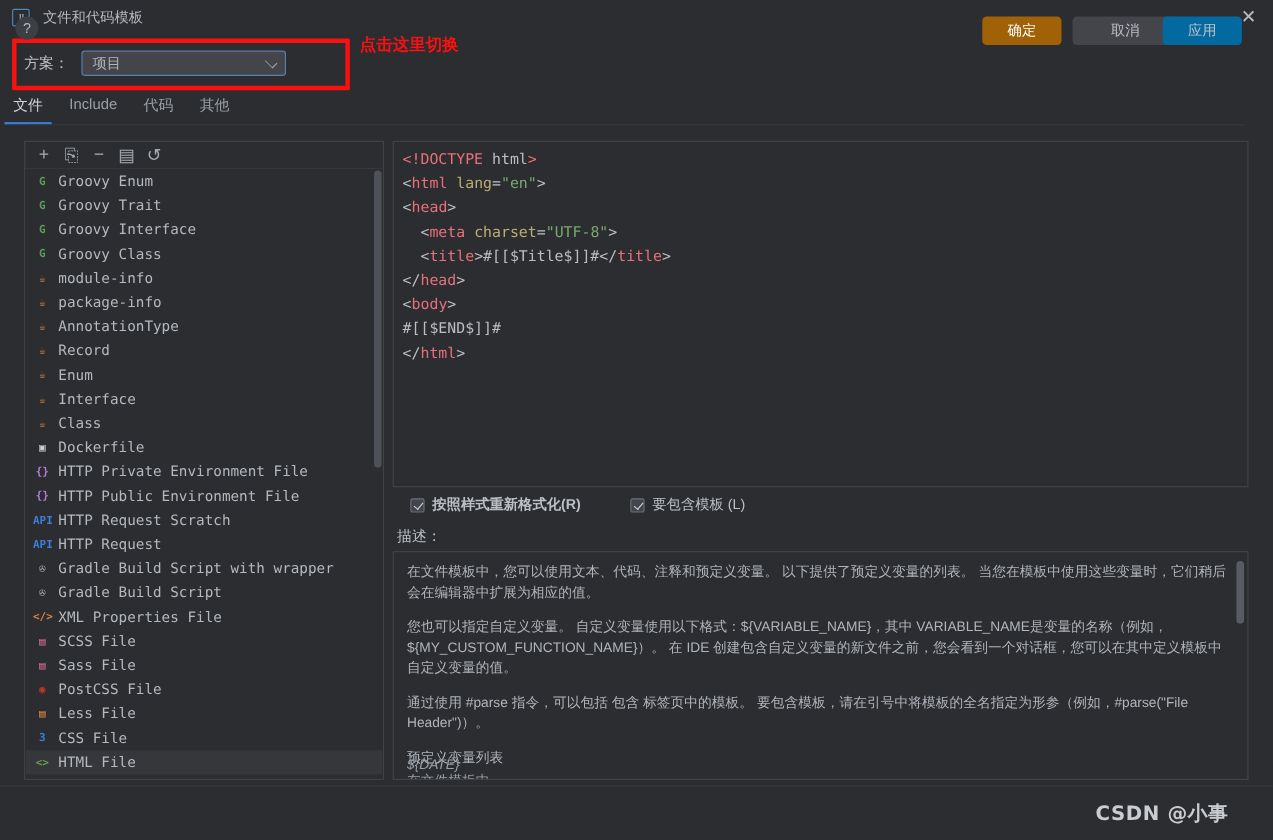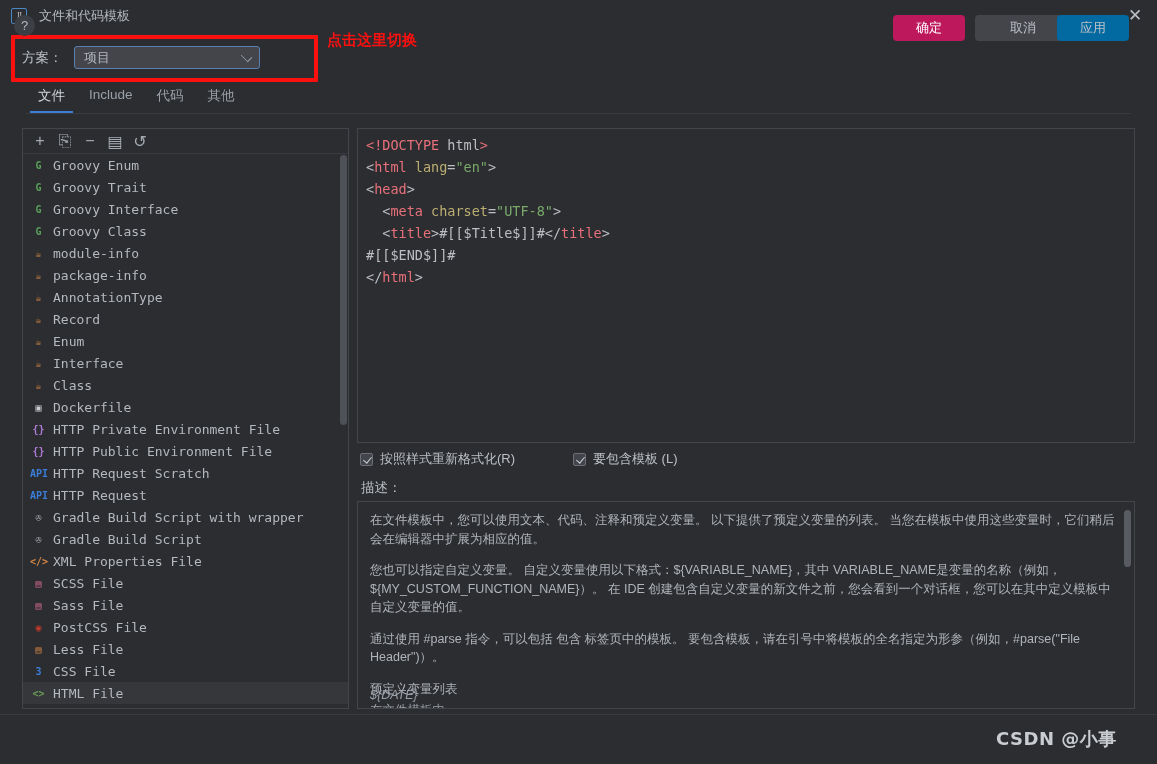--- a/index.html
+++ b/index.html
@@ -61,21 +61,21 @@
   }
   .hint-text {
     position: absolute; left: 327px; top: 31px;
     color: #fb1010; font-size: 15px; font-weight: bold;
     font-family: "DejaVu Sans", sans-serif;
   }
 
   
   .tabs {
     position: absolute; left: 0; top: 86px; width: 1157px; height: 29px;
-    display: flex; align-items: flex-start; padding-left: 26px;
+    display: flex; align-items: flex-start; 
   }
   .tab {
     position: relative; padding: 1px 12px 8px 12px;
     color: #9aa0a8; font-size: 13.5px; cursor: default;
   }
   .tab.active { color: #cfd3d9; }
   .tab.active::after {
     content: ""; position: absolute; left: 4px; right: 4px; bottom: 0;
     height: 2px; background: #3c7dd9;
   }
@@ -140,21 +140,21 @@
   .t-doctype { color: #e8707a; }
   .t-plain { color: #bcbec4; }
 
   .opts-row {
     position: absolute; left: 357px; top: 450px; width: 778px; height: 22px;
   }
   .opt {
     position: absolute; display: flex; align-items: center; gap: 7px;
     color: #bcc0c6; font-size: 13px; cursor: default;
   }
-  .opt.o1 { left: 3px; top: 0; }
+  .opt.o1 { left: 16px; top: 0; font-weight: bold; }
   .opt.o2 { left: 216px; top: 0; }
   .cb {
     width: 13px; height: 13px; border: 1px solid #6b7078;
     background: #43454a; border-radius: 2px; position: relative; flex: none;
   }
   .cb::after {
     content: ""; position: absolute; left: 3.5px; top: 1px;
     width: 4px; height: 7px;
     border-right: 1.8px solid #cfd3d9; border-bottom: 1.8px solid #cfd3d9;
     transform: rotate(40deg);
@@ -193,21 +193,21 @@
     background: #3c3f44; color: #b4b8bf;
     font-size: 13px; line-height: 21px; text-align: center; cursor: default;
   }
   .btn {
     position: absolute; top: 15px; height: 26px;
     border-radius: 4px; font-size: 13px;
     display: flex; align-items: center; justify-content: center;
     cursor: default;
   }
   .btn-ok {
-    left: 893px; width: 72px; background: #be185d; color: #ffffff;
+    left: 893px; width: 72px; background: #a16207; color: #ffffff;
   }
   .btn-cancel {
     left: 975px; width: 96px; background: #43454a; color: #bcc0c6;
   }
   .btn-apply {
     left: 1057px; width: 72px; background: #0369a1; color: #bcc0c6;
   }
   .watermark {
     position: absolute; left: 996px; top: 727px;
     color: #d7dade; font-size: 18px; font-weight: bold;
@@ -354,20 +354,22 @@
       <div class="list-scrollbar"></div>
   </div>
 </div>
 
 <div class="code-box" id="codebox">
     <div class="code-line"><span class="t-doctype">&lt;!DOCTYPE </span><span class="t-plain">html</span><span class="t-doctype">&gt;</span></div>
     <div class="code-line"><span class="t-punct">&lt;</span><span class="t-tag">html</span><span class="t-attr"> lang</span><span class="t-punct">=</span><span class="t-str">"en"</span><span class="t-punct">&gt;</span></div>
     <div class="code-line"><span class="t-punct">&lt;</span><span class="t-tag">head</span><span class="t-punct">&gt;</span></div>
     <div class="code-line"><span class="t-punct">  &lt;</span><span class="t-tag">meta</span><span class="t-attr"> charset</span><span class="t-punct">=</span><span class="t-str">"UTF-8"</span><span class="t-punct">&gt;</span></div>
     <div class="code-line"><span class="t-punct">  &lt;</span><span class="t-tag">title</span><span class="t-punct">&gt;</span><span class="t-plain">#[[$Title$]]#</span><span class="t-punct">&lt;/</span><span class="t-tag">title</span><span class="t-punct">&gt;</span></div>
+    <div class="code-line"><span class="t-punct">&lt;/</span><span class="t-tag">head</span><span class="t-punct">&gt;</span></div>
+    <div class="code-line"><span class="t-punct">&lt;</span><span class="t-tag">body</span><span class="t-punct">&gt;</span></div>
     <div class="code-line"><span class="t-plain">#[[$END$]]#</span></div>
     <div class="code-line"><span class="t-punct">&lt;/</span><span class="t-tag">html</span><span class="t-punct">&gt;</span></div>
   </div>
 
 <div class="opts-row">
   <label class="opt o1">
     <span class="cb"></span>
     <span>按照样式重新格式化(R)</span>
   </label>
   <label class="opt o2">

